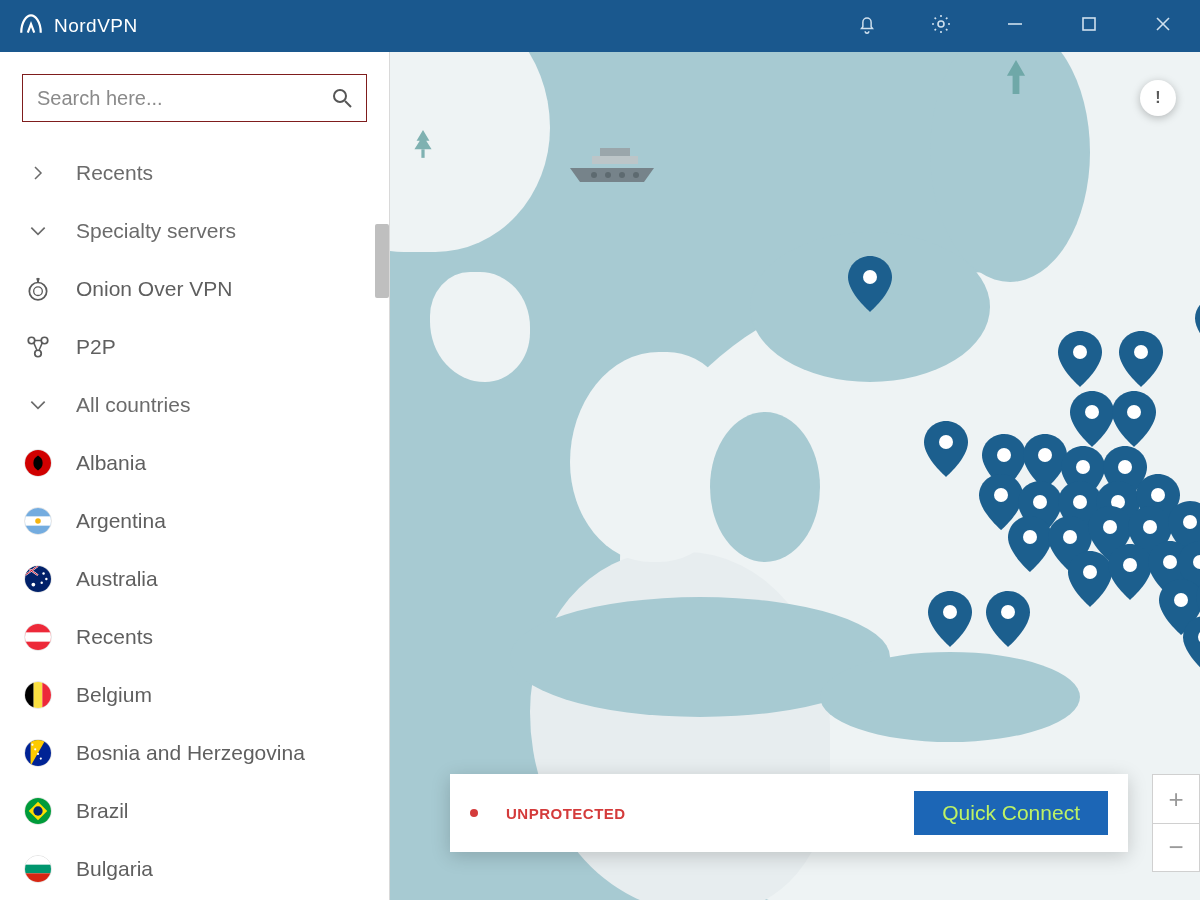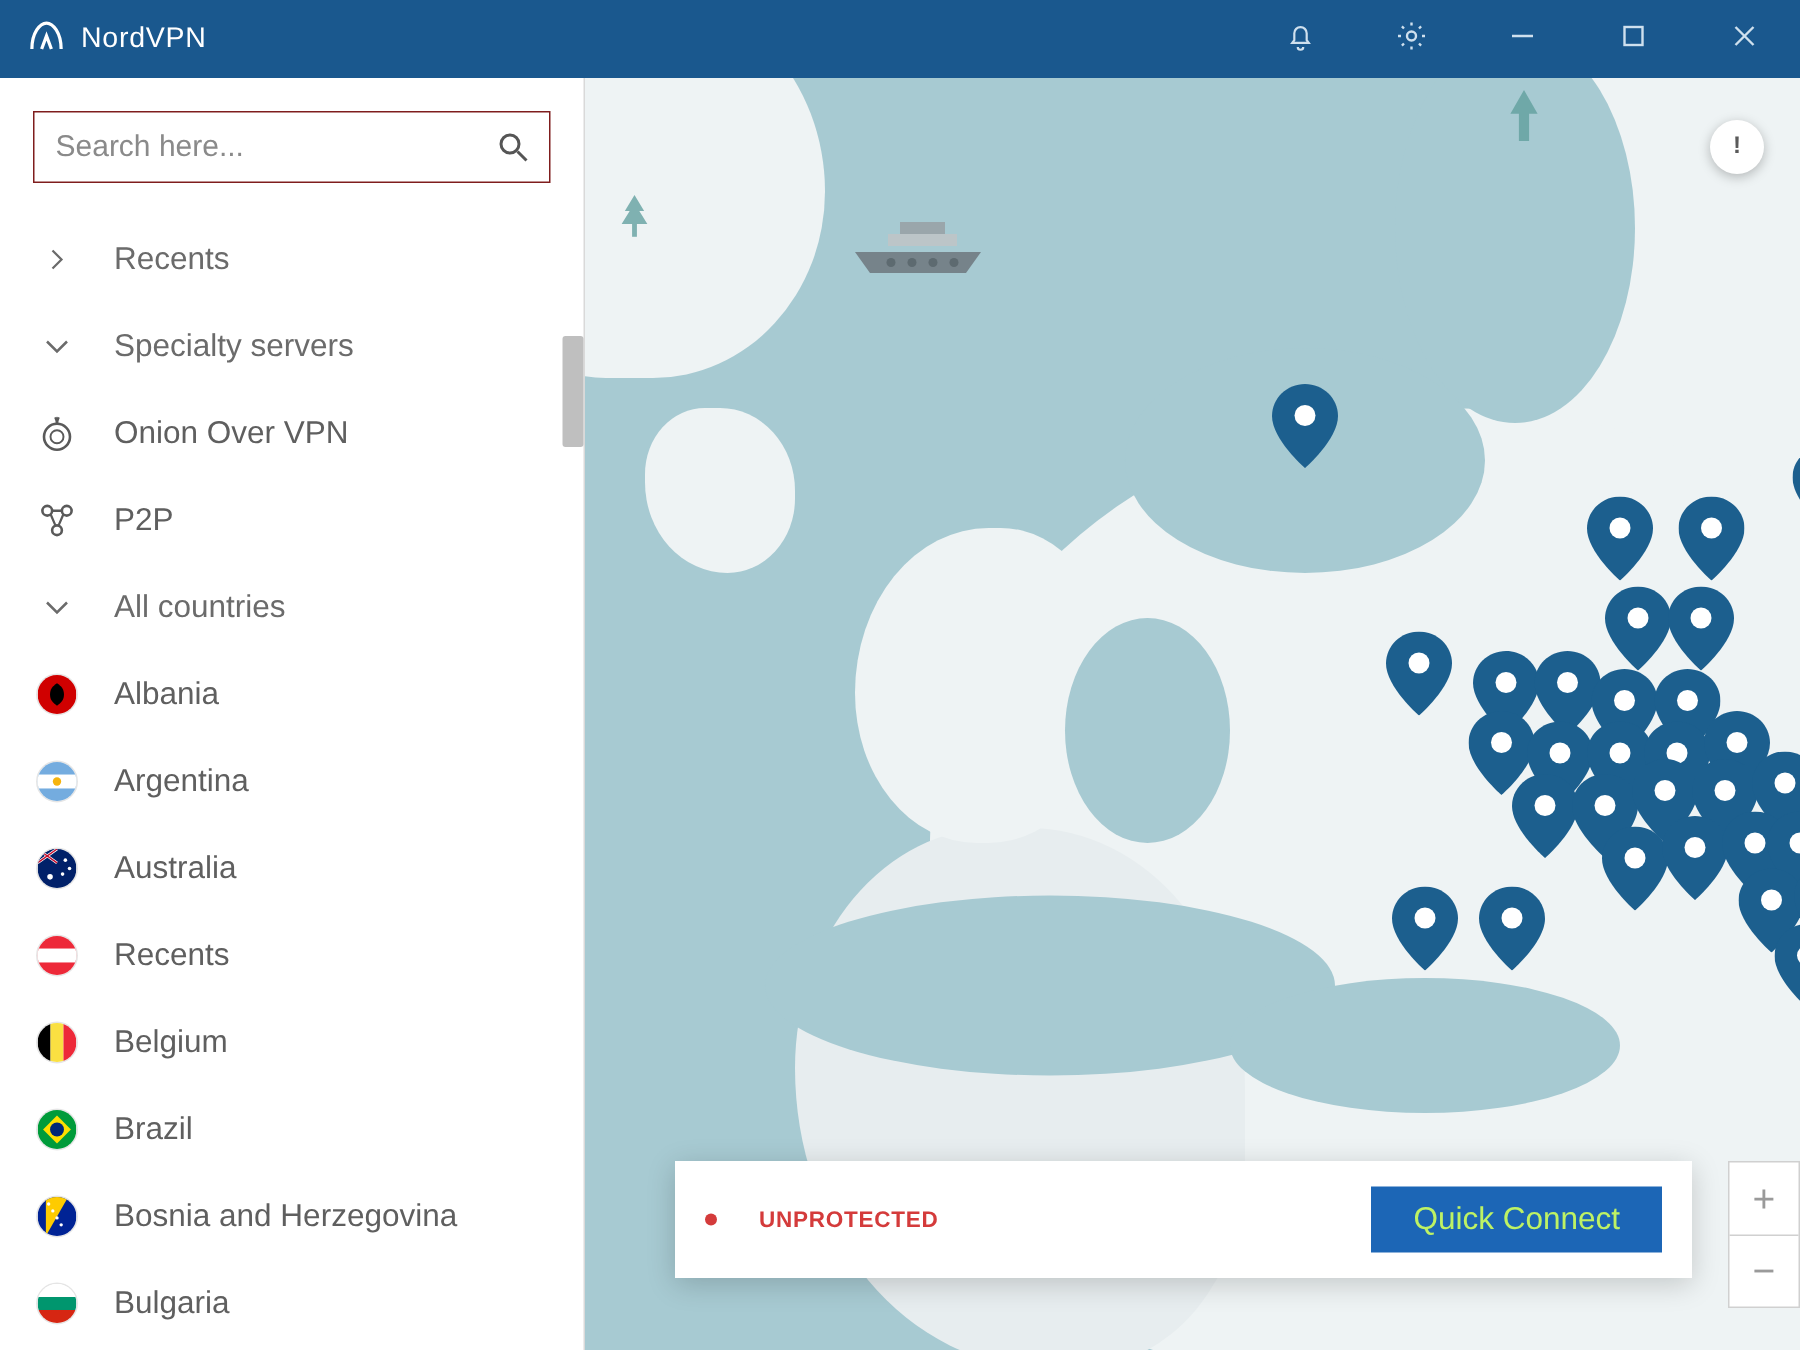--- a/index.html
+++ b/index.html
@@ -284,39 +284,39 @@
               <rect width="9.33" height="28" fill="#000"></rect>
               <rect x="9.33" width="9.33" height="28" fill="#fae042"></rect>
               <rect x="18.66" width="9.34" height="28" fill="#ed2939"></rect>
             </svg>
         </span>
         <span class="label">Belgium</span>
       </div>
       <div class="row">
         <span class="flag">
           <svg viewBox="0 0 28 28">
-              <rect width="28" height="28" fill="#009b3a"></rect>
-              <path d="M14 4l10 10-10 10L4 14z" fill="#fedf00"></path>
-              <circle cx="14" cy="14" r="5" fill="#002776"></circle>
-            </svg>
-        </span>
-        <span class="label">Brazil</span>
-      </div>
-      <div class="row">
-        <span class="flag">
-          <svg viewBox="0 0 28 28">
               <rect width="28" height="28" fill="#002395"></rect>
               <path d="M6 0h16L6 28z" fill="#fecb00"></path>
               <circle cx="8" cy="5" r="1.2" fill="#fff"></circle>
               <circle cx="11" cy="10" r="1.2" fill="#fff"></circle>
               <circle cx="14" cy="15" r="1.2" fill="#fff"></circle>
               <circle cx="17" cy="20" r="1.2" fill="#fff"></circle>
             </svg>
         </span>
         <span class="label">Bosnia and Herzegovina</span>
+      </div>
+      <div class="row">
+        <span class="flag">
+          <svg viewBox="0 0 28 28">
+              <rect width="28" height="28" fill="#009b3a"></rect>
+              <path d="M14 4l10 10-10 10L4 14z" fill="#fedf00"></path>
+              <circle cx="14" cy="14" r="5" fill="#002776"></circle>
+            </svg>
+        </span>
+        <span class="label">Brazil</span>
       </div>
       <div class="row">
         <span class="flag">
           <svg viewBox="0 0 28 28">
               <rect width="28" height="9.33" fill="#fff"></rect>
               <rect y="9.33" width="28" height="9.33" fill="#00966e"></rect>
               <rect y="18.66" width="28" height="9.34" fill="#d62612"></rect>
             </svg>
         </span>
         <span class="label">Bulgaria</span>

